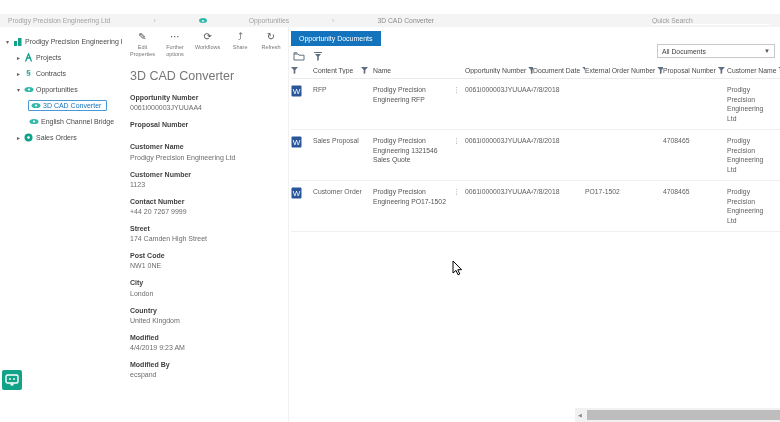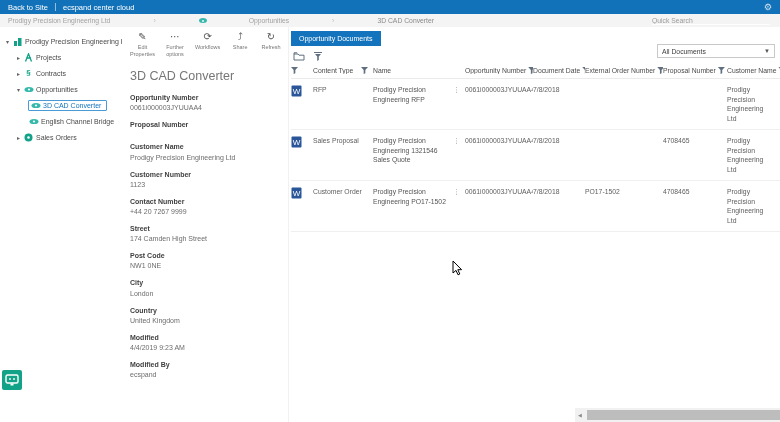--- a/index.html
+++ b/index.html
@@ -88,26 +88,20 @@
   
   .chatwidget { position:absolute; left:2px; top:370px; width:20px; height:20px; background:#12a287;
                 border-radius:2px; display:flex; align-items:center; justify-content:center; cursor:pointer; }
   .cursor { position:absolute; left:452px; top:260px; pointer-events:none; }
 </style>
 </head>
 <body>
 
 <div id="app">
 
-  <div class="topbar">
-    <span>Back to Site</span>
-    <span class="sep"></span>
-    <span>ecspand center cloud</span>
-    <span class="gear">⚙</span>
-  </div>
 
   <div class="crumbbar">
     <span class="crumb">Prodigy Precision Engineering Ltd</span>
     <span class="crumb-sep"></span>
     <span class="crumb-eye"></span>
     <span class="crumb">Opportunities</span>
     <span class="crumb-sep"></span>
     <span class="crumb last">3D CAD Converter</span>
     <span class="qsearch">
       <input type="text" placeholder="Quick Search" style="">

